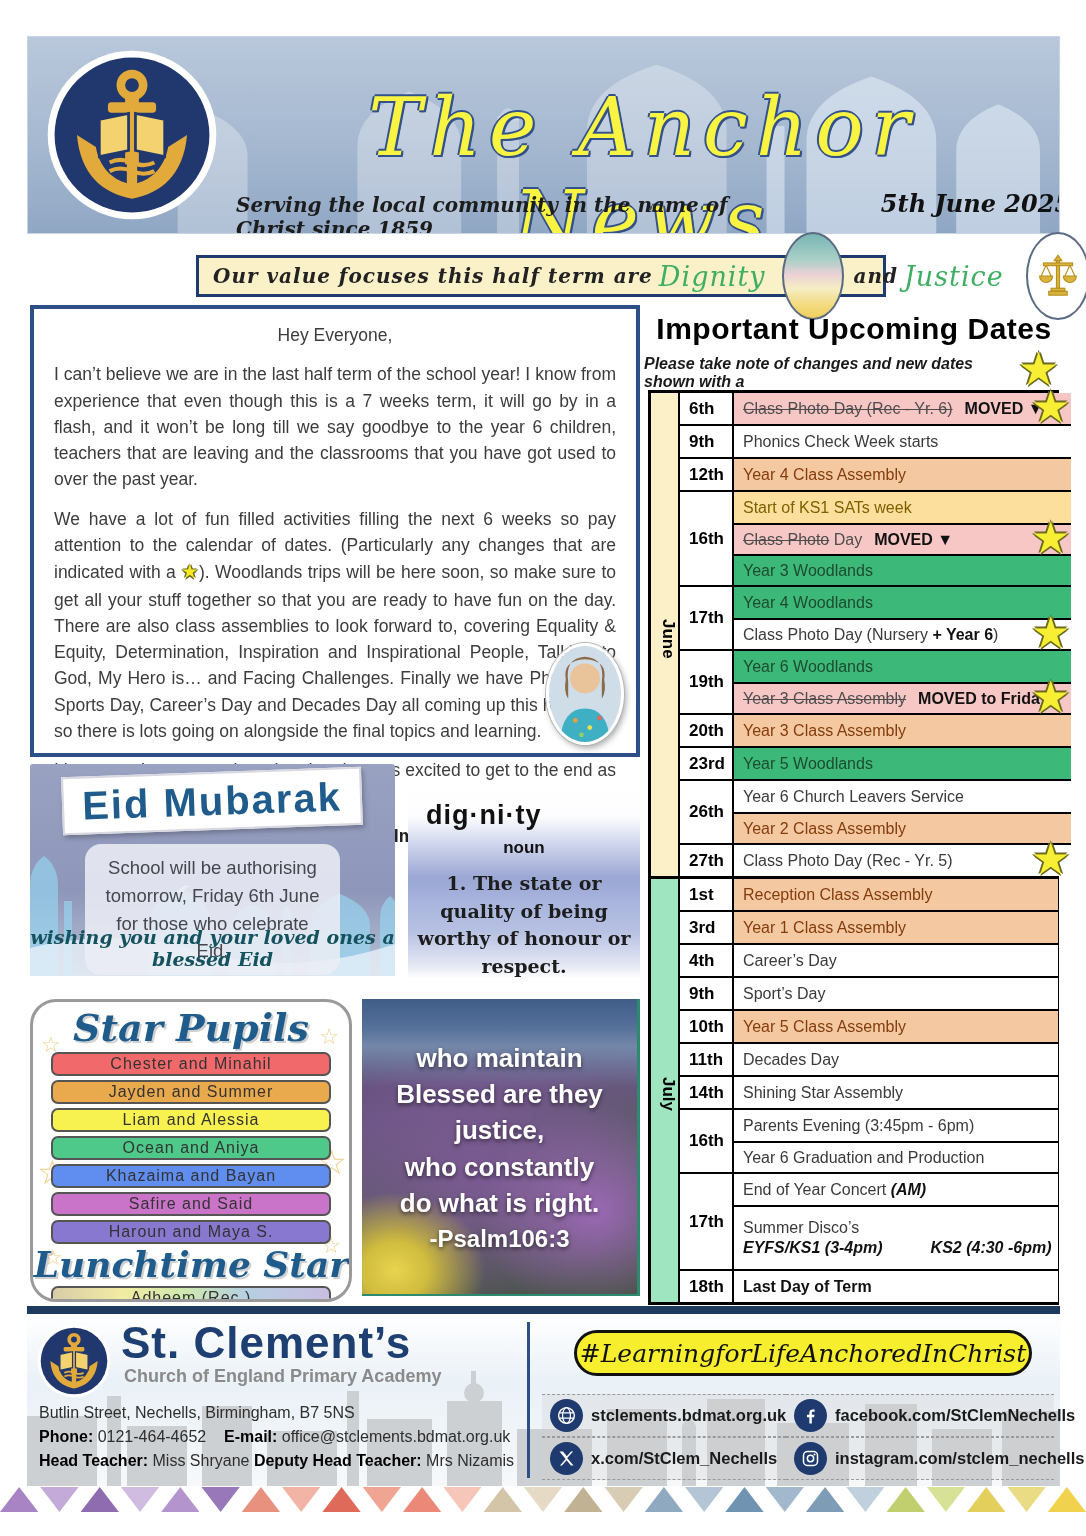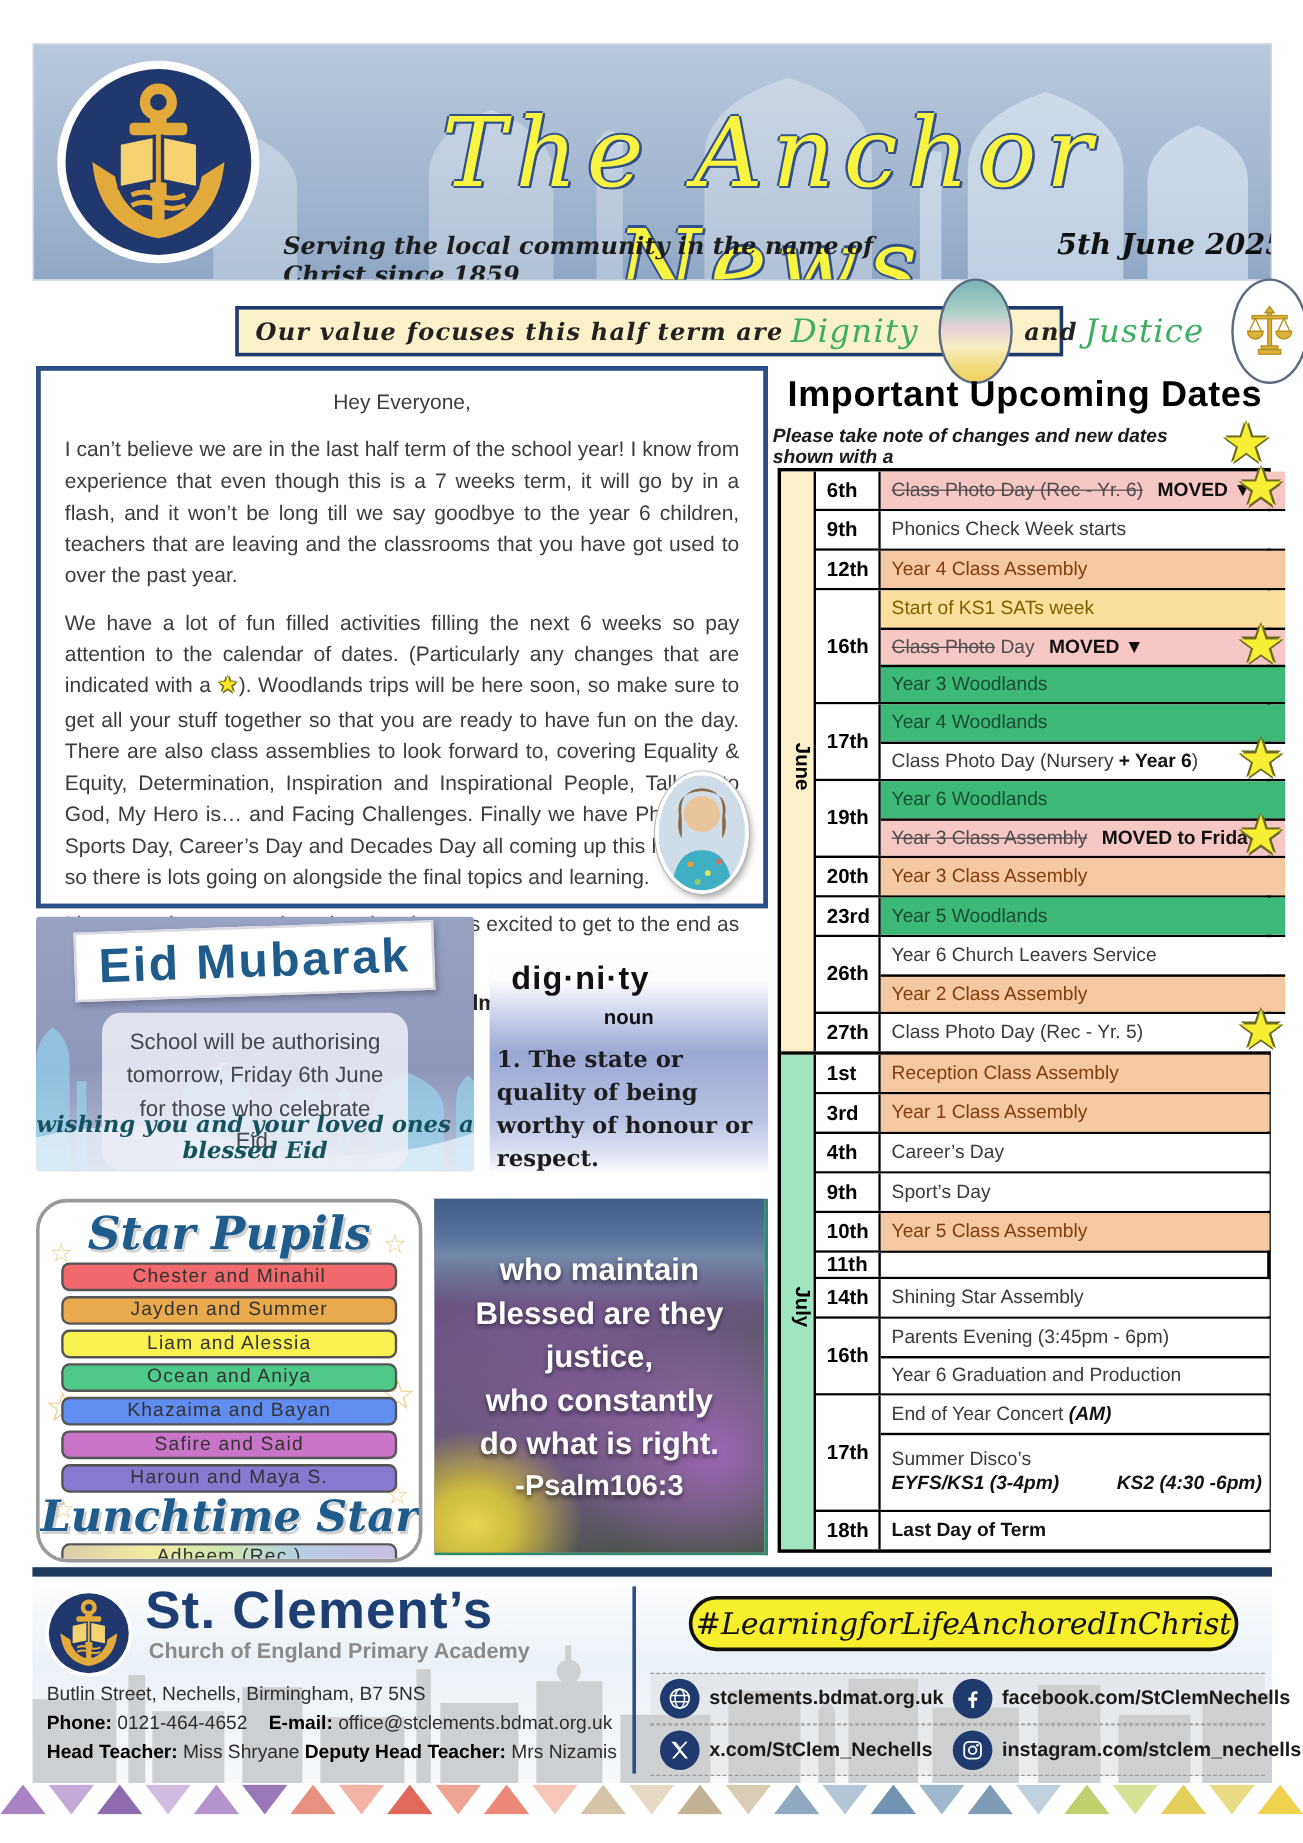--- a/index.html
+++ b/index.html
@@ -86,21 +86,21 @@
   .eid-body-box { position:absolute; left:55px; top:80px; width:255px; background:rgba(235,237,245,.88);
     border-radius:16px; padding:10px 14px; text-align:center; font-size:18.5px; color:#44474e; line-height:1.5; }
   .eid-footer { position:absolute; left:0; bottom:6px; width:100%; text-align:center;
     font-family:"DejaVu Serif", serif; font-style:italic; font-weight:bold; font-size:19px; color:#14525e; }
 
   
   .dignity-panel { position:absolute; left:408px; top:786px; width:232px; height:192px; background:
     linear-gradient(180deg,#ffffff 0%,#fdfdff 16%,#c3cbe7 34%,#9ba7d4 48%,#aab6de 62%,#b7c1e2 76%,#e6e9f5 94%,#ffffff 100%); }
   .dignity-word { position:absolute; left:18px; top:14px; font-size:27px; font-weight:bold; color:#111; letter-spacing:1px; }
   .dignity-pos { position:absolute; left:0; top:52px; width:100%; text-align:center; font-size:17px; font-weight:bold; color:#111; }
-  .dignity-def { position:absolute; left:6px; top:84px; width:220px; 
+  .dignity-def { position:absolute; left:6px; top:84px; width:220px; text-align:center;
     font-family:"DejaVu Serif", serif; font-weight:bold; font-size:19px; color:#1d1d1d; line-height:1.45; }
 
   
   .pupils-panel { position:absolute; left:30px; top:999px; width:322px; height:303px;
     background:#fff; border:3px solid #9a9a9a; border-radius:26px; overflow:hidden; }
   .deco-star { position:absolute; color:#ecca7c; font-size:22px; opacity:.9; }
   .pupils-title { position:relative; text-align:center; margin-top:6px; font-size:38px; font-weight:bold;
     font-family:"DejaVu Serif", serif; font-style:italic; color:#1f5c8b;
     text-shadow:2px 2px 0 rgba(120,120,120,.35); line-height:1.05; }
   .pupil-bar { position:relative; margin:4px 18px 0 18px; height:24px; border:2px solid #555;
@@ -390,20 +390,25 @@
           <div class="date-group">
             <div class="date-cell">10th</div>
             <div class="events">
               <div class="event-row" style="background: rgb(244, 201, 162); color: rgb(132, 60, 12);">
                 <div class="ev-line"><span>Year 5 Class Assembly</span></div>
               </div>
             </div>
           </div>
           <div class="date-group">
             <div class="date-cell">11th</div>
+            <div class="events">
+              <div class="event-row" style="background: rgb(255, 255, 255); color: rgb(58, 58, 58);">
+                <div class="ev-line"><span>Decades Day</span></div>
+              </div>
+            </div>
           </div>
           <div class="date-group">
             <div class="date-cell">14th</div>
             <div class="events">
               <div class="event-row" style="background: rgb(255, 255, 255); color: rgb(58, 58, 58);">
                 <div class="ev-line"><span>Shining Star Assembly</span></div>
               </div>
             </div>
           </div>
           <div class="date-group">

